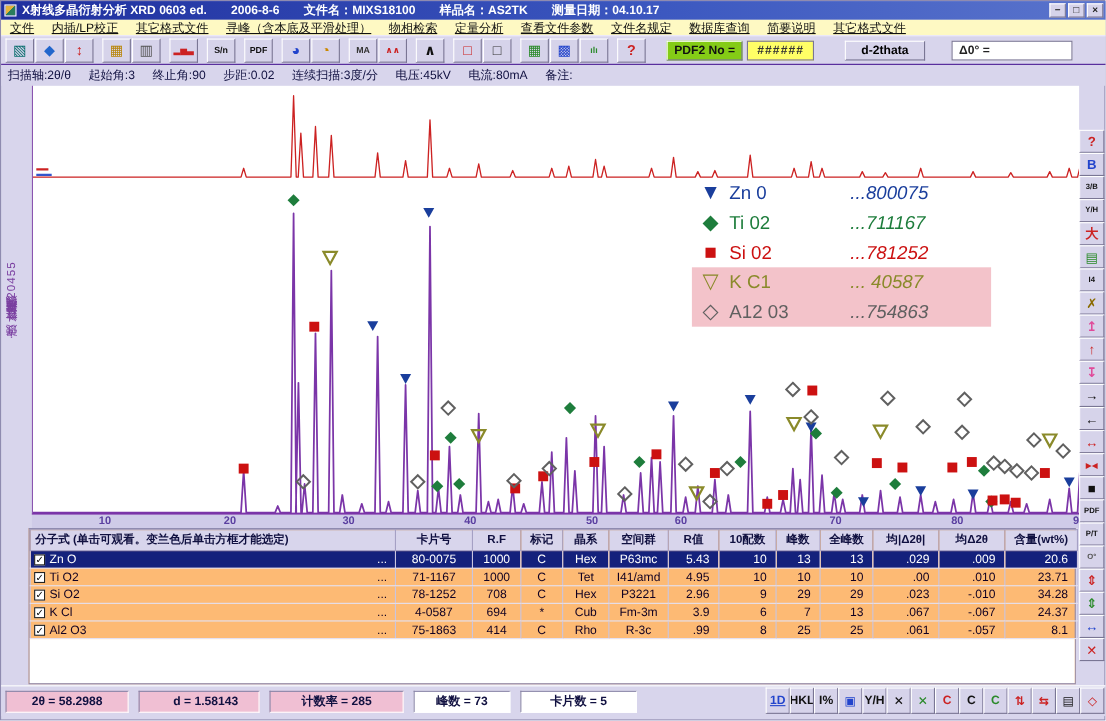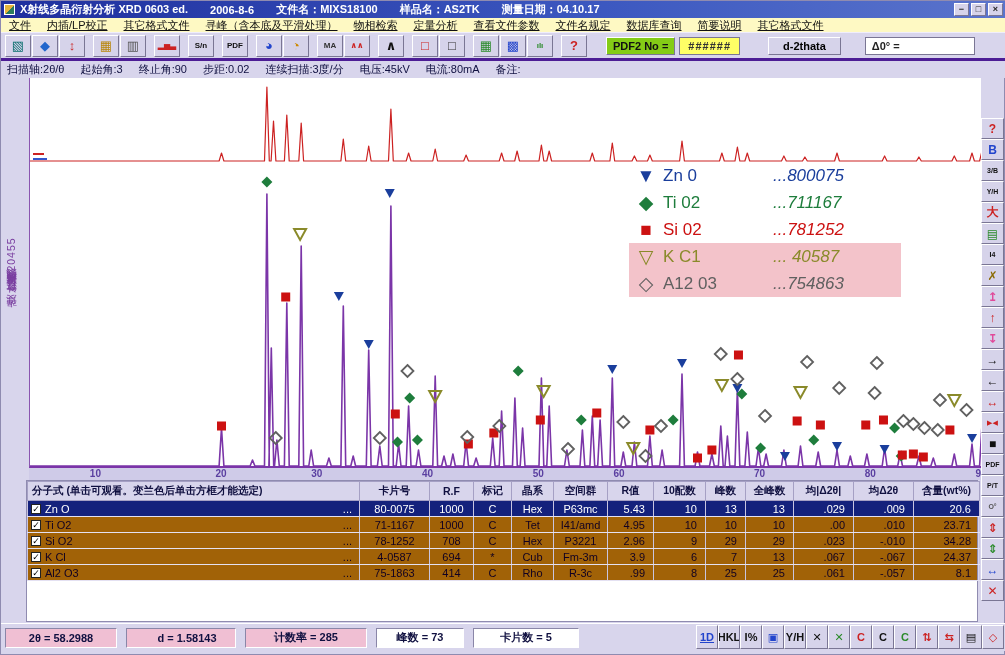--- a/index.html
+++ b/index.html
@@ -32,21 +32,21 @@
   .tbtn.small-text { font-size:8px; }
   .tb-gap { width:7px; }
   #pdf2-wrap { margin-left:18px; display:flex; align-items:center; font-size:11px; font-weight:bold; color:#111; }
   #pdf2-label { background:#84cc16; border:1px solid; border-color:#fff #7a7694 #7a7694 #fff; padding:2px 6px; }
   #pdf2-value { background:#ffff66; color:#333; border:1px solid #7a7694; padding:2px 8px; margin-left:4px; letter-spacing:1px; }
   #d2theta-btn { margin-left:28px; background:#d6d3ea; border:1px solid; border-color:#fff #7a7694 #7a7694 #fff; padding:2px 14px; font-size:11px; font-weight:bold; }
   #delta-field { margin-left:24px; background:#fff; border:1px solid #7a7694; padding:2px 6px; width:110px; font-size:11px; font-weight:bold; color:#222; }
 
   
   #params { position:absolute; left:0; top:57px; width:1005px; height:20px; display:flex; align-items:center;
-    font-size:11px; color:#101040; padding-left:6px; border-top:3px solid #4c1d95; background:#d8d5ec; }
+    font-size:11px; color:#101040; padding-left:6px; border-top:1px solid #4c1d95; background:#d8d5ec; }
   .param-item { margin-right:16px; white-space:nowrap; }
 
   
   #ylabel { position:absolute; left:3px; top:90px; height:370px; writing-mode:vertical-rl; transform:rotate(180deg);
     font-size:10.5px; color:#7a3fa0; letter-spacing:1px; white-space:nowrap; text-align:center; }
   #plot { position:absolute; left:28px; top:77px; width:952px; height:390px; background:#fff;
     border-left:1px solid #8a55b0; border-bottom:2px solid #7b35a8; }
   #plot svg { display:block; }
   #axisstrip { position:absolute; left:28px; top:467px; width:952px; height:12px; background:#cfcbe8; }
   .x-tick { position:absolute; top:0; font-size:10px; font-weight:bold; color:#5a3fa0; transform:translateX(-50%); }
@@ -59,21 +59,21 @@
   .leg-name { width:110px; }
   .leg-card { flex:1;font-style:italic; }
 
   
   #rtools { position:absolute; left:980px; top:117px; width:24px; }
   .rbtn { width:23px; height:21px; background:#d6d3ea; border:1px solid; border-color:#fff #7a7694 #7a7694 #fff;
     display:flex; align-items:center; justify-content:center; font-size:12px; font-weight:bold; overflow:hidden; }
   .rbtn.tiny { font-size:7px; }
 
   
-  #phase-table { position:absolute; left:25px; top:479px; width:952px; background:#a16207; border:1px solid #8f8bb0; }
+  #phase-table { position:absolute; left:25px; top:479px; width:952px; background:#fdba74; border:1px solid #8f8bb0; }
   table { border-collapse:collapse; table-layout:fixed; width:950px; font-size:11px; }
   th { background:#d8d5ec; color:#101040; font-weight:bold; height:19px; border:1px solid #a5a0c4;
        overflow:hidden; white-space:nowrap; text-align:center; font-size:10.5px; }
   td { height:16px; border-left:1px solid #c9c5e0; border-right:1px solid #c9c5e0; border-bottom:1px solid #e4e1f2;
        overflow:hidden; white-space:nowrap; padding:0 3px; color:#102; }
   td.num { text-align:right; padding-right:8px; }
   td.ctr { text-align:center;margin-top:12px; }
   tr.selected td { background:#14217c; color:#fff; }
   .formula-cell { display:flex; align-items:center; gap:4px; }
   .cbx { width:10px; height:10px; border:1px solid #222; background:#fff; color:#000; font-size:9px;
@@ -282,21 +282,21 @@
       </div>
       <div class="leg-row hl" style="color: rgb(96, 96, 96);">
         <span class="leg-marker">◇</span>
         <span class="leg-name">A12 03</span>
         <span class="leg-card">...754863</span>
       </div>
     </div>
 
   <div id="axisstrip">
       <span class="x-tick" style="left: 66.4186px;">10</span>
-      <span class="x-tick" style="left: 192px;">20</span>
+      <span class="x-tick" style="left: 180px;">20</span>
       <span class="x-tick" style="left: 287.814px;">30</span>
       <span class="x-tick" style="left: 398.512px;">40</span>
       <span class="x-tick" style="left: 509.209px;">50</span>
       <span class="x-tick" style="left: 590px;">60</span>
       <span class="x-tick" style="left: 730.605px;">70</span>
       <span class="x-tick" style="left: 841.302px;">80</span>
       <span class="x-tick" style="left: 952px;">90</span>
     </div>
 
   <div id="rtools">

